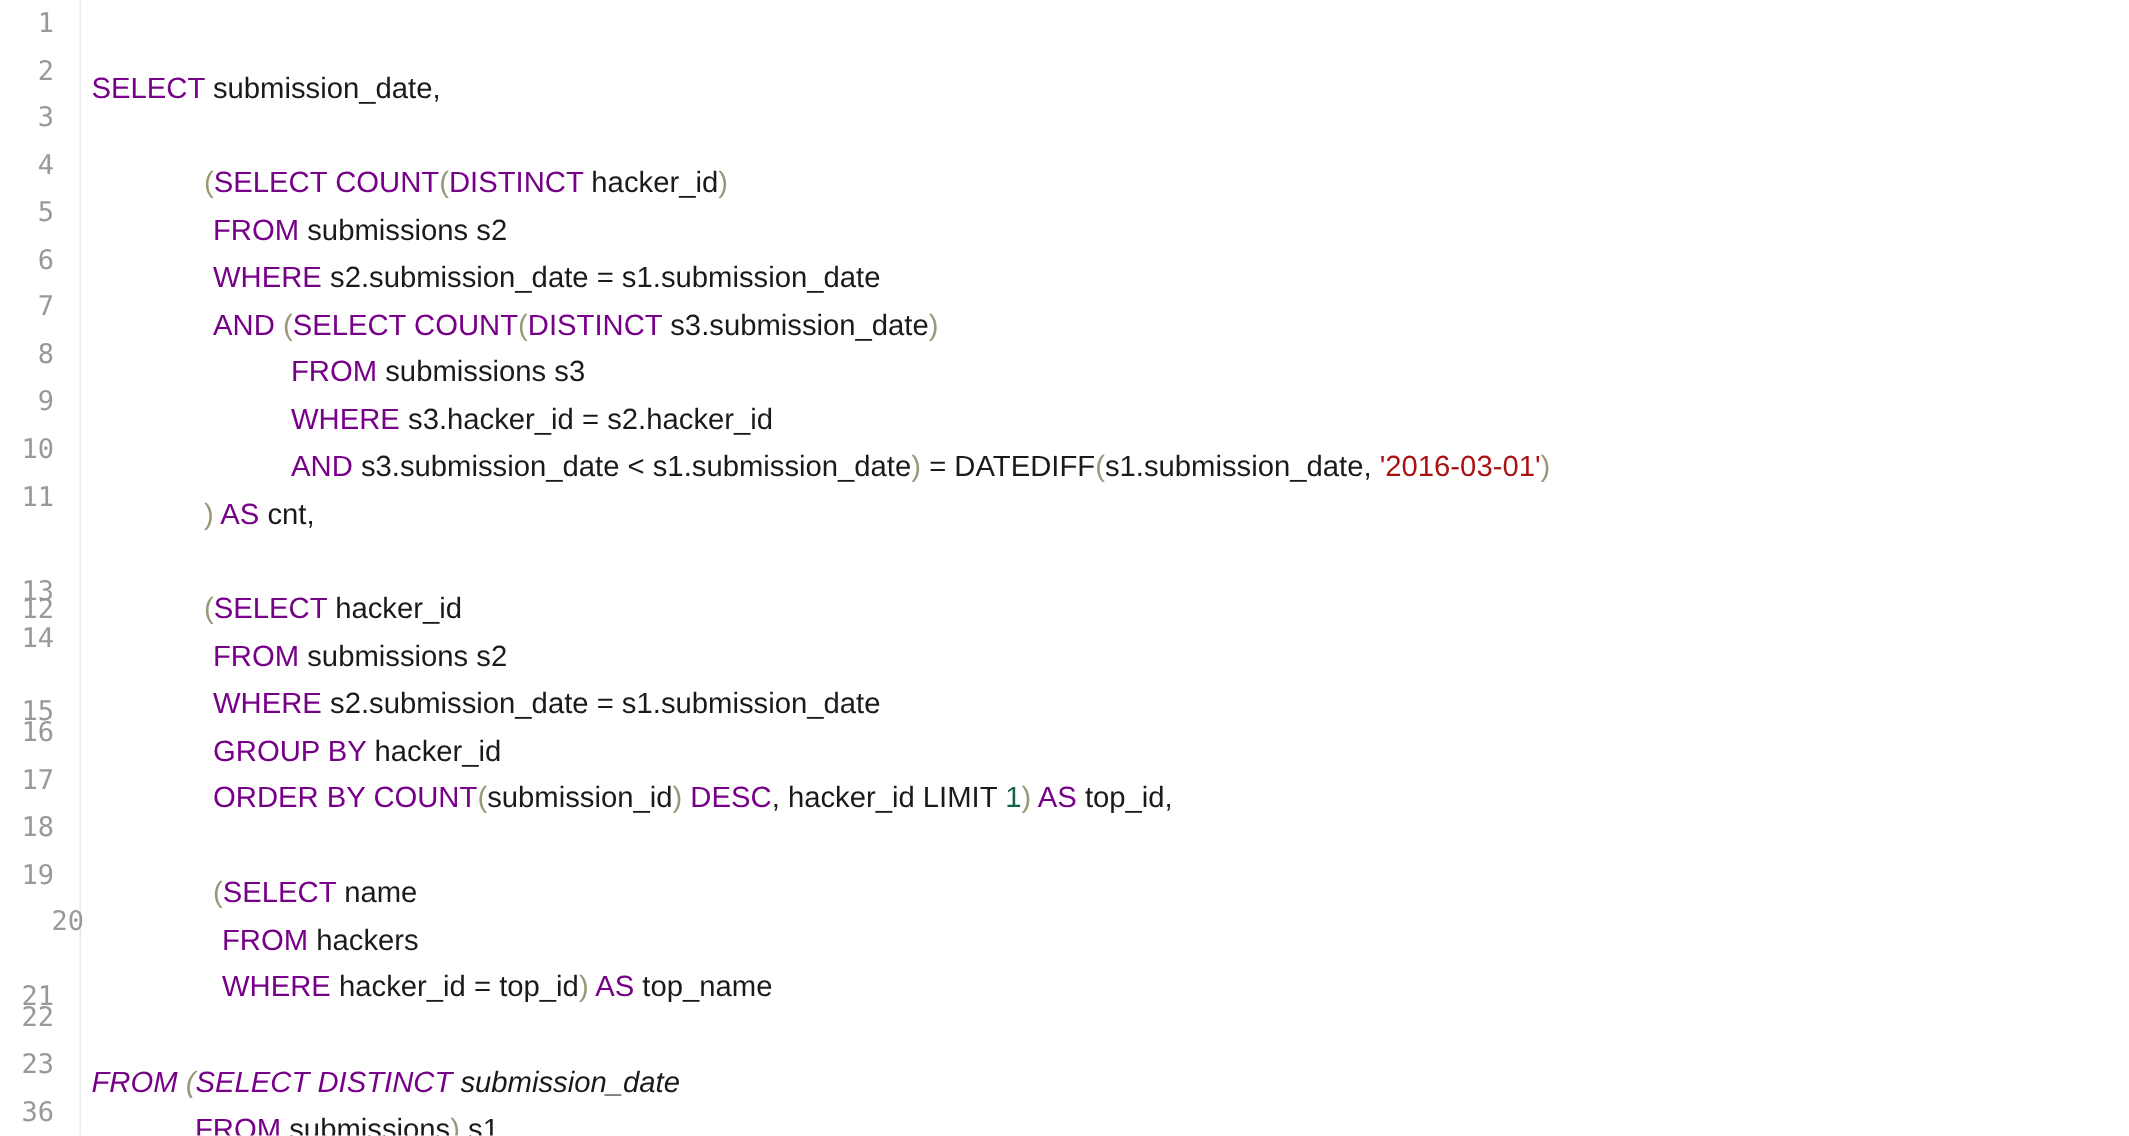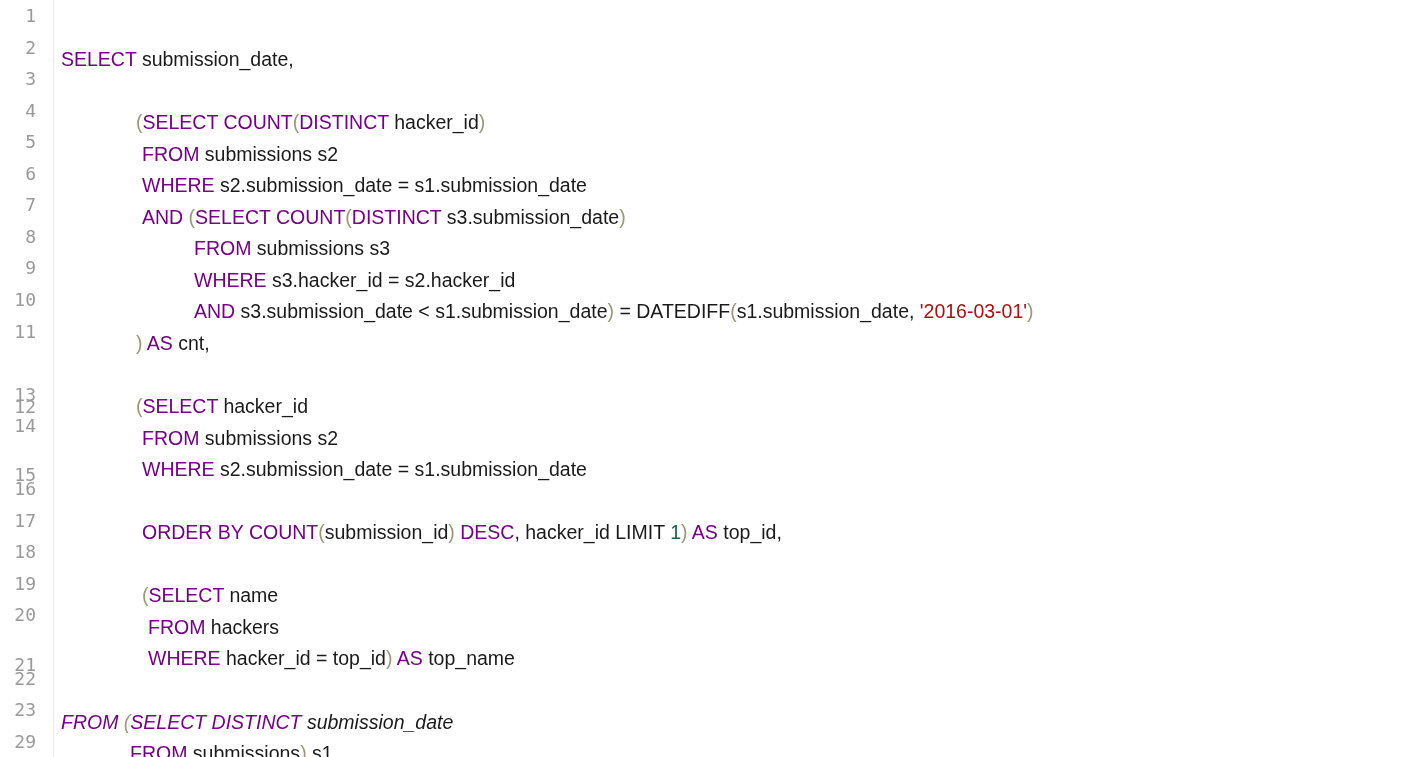--- a/index.html
+++ b/index.html
@@ -77,41 +77,42 @@
       <div class="lineno" style="top: 283.95px;">10</div>
       <div class="lineno" style="top: 315.5px;">11</div>
       <div class="lineno" style="top: 347.05px; margin-top: 44px;">12</div>
       <div class="lineno" style="top: 378.6px;">13</div>
       <div class="lineno" style="top: 410.15px;">14</div>
       <div class="lineno" style="top: 441.7px; margin-top: 17px;">15</div>
       <div class="lineno" style="top: 473.25px;">16</div>
       <div class="lineno" style="top: 504.8px;">17</div>
       <div class="lineno" style="top: 536.35px;">18</div>
       <div class="lineno" style="top: 567.9px;">19</div>
-      <div class="lineno" style="top: 599.45px;">20</div>
+      <div class="lineno" style="top: 599.45px; padding-left: 20px;">20</div>
       <div class="lineno" style="top: 649px;">21</div>
       <div class="lineno" style="top: 662.55px;">22</div>
       <div class="lineno" style="top: 694.1px;">23</div>
-      <div class="lineno" style="top: 725.65px;">29</div>
+      <div class="lineno" style="top: 725.65px;">36</div>
     </div>
   <div class="code-area" id="code">
       <div class="line" style="top: 0px; left: 0px;"><span class="tok-keyword">SELECT</span><span class="tok-plain"> submission_date,</span></div>
       <div class="line" style="top: 31.55px; left: 0px;"></div>
       <div class="line" style="top: 63.1px; left: 75px; text-align: center;"><span class="tok-bracket">(</span><span class="tok-keyword">SELECT COUNT</span><span class="tok-bracket">(</span><span class="tok-keyword">DISTINCT</span><span class="tok-plain"> hacker_id</span><span class="tok-bracket">)</span></div>
       <div class="line" style="top: 94.65px; left: 81px;"><span class="tok-keyword">FROM</span><span class="tok-plain"> submissions s2</span></div>
       <div class="line" style="top: 126.2px; left: 81px;"><span class="tok-keyword">WHERE</span><span class="tok-plain"> s2.submission_date = s1.submission_date</span></div>
       <div class="line" style="top: 157.75px; left: 81px;"><span class="tok-keyword">AND</span><span class="tok-plain"> </span><span class="tok-bracket">(</span><span class="tok-keyword">SELECT COUNT</span><span class="tok-bracket">(</span><span class="tok-keyword">DISTINCT</span><span class="tok-plain"> s3.submission_date</span><span class="tok-bracket">)</span></div>
       <div class="line" style="top: 189.3px; left: 133px;"><span class="tok-keyword">FROM</span><span class="tok-plain"> submissions s3</span></div>
       <div class="line" style="top: 220.85px; left: 133px;"><span class="tok-keyword">WHERE</span><span class="tok-plain"> s3.hacker_id = s2.hacker_id</span></div>
       <div class="line" style="top: 252.4px; left: 133px;"><span class="tok-keyword">AND</span><span class="tok-plain"> s3.submission_date &lt; s1.submission_date</span><span class="tok-bracket">)</span><span class="tok-plain"> = DATEDIFF</span><span class="tok-bracket">(</span><span class="tok-plain">s1.submission_date, </span><span class="tok-string">'2016-03-01'</span><span class="tok-bracket">)</span></div>
       <div class="line" style="top: 283.95px; left: 75px;"><span class="tok-bracket">)</span><span class="tok-plain"> </span><span class="tok-keyword">AS</span><span class="tok-plain"> cnt,</span></div>
       <div class="line" style="top: 315.5px; left: 0px;"></div>
       <div class="line" style="top: 347.05px; left: 75px;"><span class="tok-bracket">(</span><span class="tok-keyword">SELECT</span><span class="tok-plain"> hacker_id</span></div>
       <div class="line" style="top: 378.6px; left: 81px;"><span class="tok-keyword">FROM</span><span class="tok-plain"> submissions s2</span></div>
       <div class="line" style="top: 410.15px; left: 81px;"><span class="tok-keyword">WHERE</span><span class="tok-plain"> s2.submission_date = s1.submission_date</span></div>
+      <div class="line" style="top: 441.7px; left: 81px;"><span class="tok-keyword">GROUP BY</span><span class="tok-plain"> hacker_id</span></div>
       <div class="line" style="top: 473.25px; left: 81px;"><span class="tok-keyword">ORDER BY COUNT</span><span class="tok-bracket">(</span><span class="tok-plain">submission_id</span><span class="tok-bracket">)</span><span class="tok-plain"> </span><span class="tok-keyword">DESC</span><span class="tok-plain">, hacker_id LIMIT </span><span class="tok-number">1</span><span class="tok-bracket">)</span><span class="tok-plain"> </span><span class="tok-keyword">AS</span><span class="tok-plain"> top_id,</span></div>
       <div class="line" style="top: 504.8px; left: 0px;"></div>
       <div class="line" style="top: 536.35px; left: 81px;"><span class="tok-bracket">(</span><span class="tok-keyword">SELECT</span><span class="tok-plain"> name</span></div>
       <div class="line" style="top: 567.9px; left: 87px;"><span class="tok-keyword">FROM</span><span class="tok-plain"> hackers</span></div>
       <div class="line" style="top: 599.45px; left: 87px;"><span class="tok-keyword">WHERE</span><span class="tok-plain"> hacker_id = top_id</span><span class="tok-bracket">)</span><span class="tok-plain"> </span><span class="tok-keyword">AS</span><span class="tok-plain"> top_name</span></div>
       <div class="line" style="top: 631px; left: 0px;"></div>
       <div class="line" style="top: 662.55px; left: 0px; font-style: italic;"><span class="tok-keyword">FROM</span><span class="tok-plain"> </span><span class="tok-bracket">(</span><span class="tok-keyword">SELECT DISTINCT</span><span class="tok-plain"> submission_date</span></div>
       <div class="line" style="top: 694.1px; left: 69px;"><span class="tok-keyword">FROM</span><span class="tok-plain"> submissions</span><span class="tok-bracket">)</span><span class="tok-plain"> s1</span></div>
     </div>
 </div>

